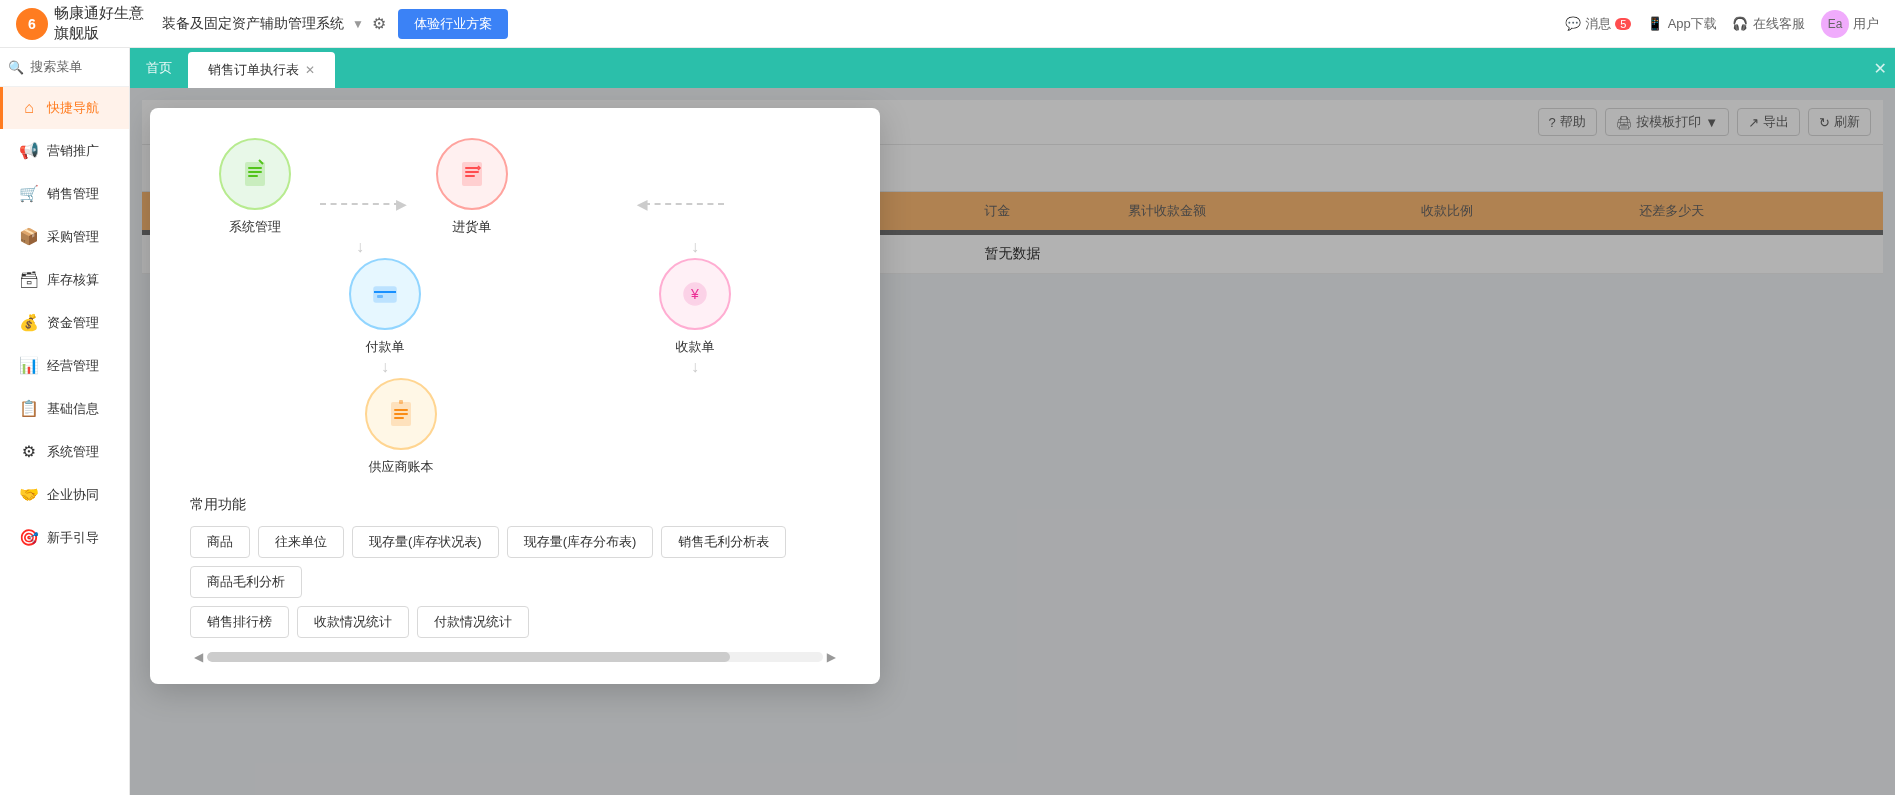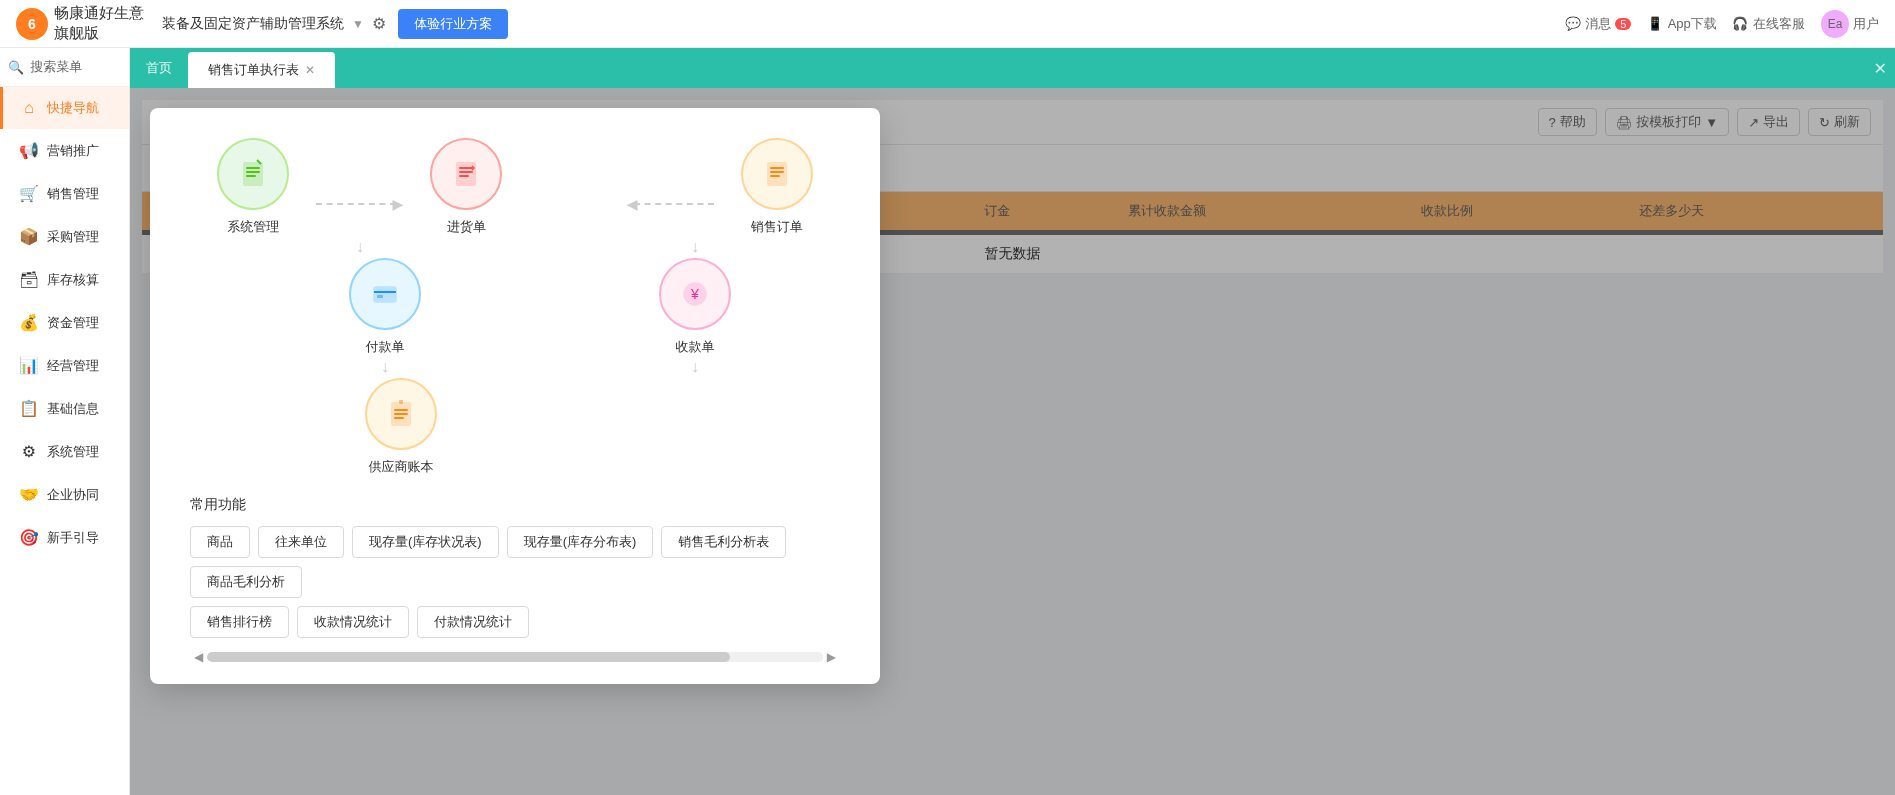--- a/index.html
+++ b/index.html
@@ -294,29 +294,20 @@
                   </div>
 
                   <div style="width: 100px;"></div>
 
 
                   <div class="flow-arrow-h-dashed" style="flex-direction: row-reverse;">
                     <div class="dashed-line"></div>
                     <div style="color:#ccc; font-size:14px; margin-right:-4px;">◀</div>
                   </div>
 
-                  <div class="flow-node">
-                    <div class="flow-circle orange">
-                      <svg width="32" height="32" viewBox="0 0 32 32" fill="none">
-                          <rect x="6" y="4" width="20" height="24" rx="2" fill="#fa8c16" opacity="0.2"></rect>
-                          <path d="M10 10h12M10 14h12M10 18h8" stroke="#fa8c16" stroke-width="2" stroke-linecap="round"></path>
-                        </svg>
-                    </div>
-                    <span class="flow-label">销售订单</span>
-                  </div>
                 </div>
 
                 <div style="display: flex; align-items: flex-start; gap: 0; margin-top: 0;">
                   <div style="width: 130px;"></div>
                   <div style="width: 80px; display:flex; justify-content: center;">
                     <div class="flow-arrow-v">↓</div>
                   </div>
                   <div style="width: 130px;"></div>
                   <div style="width: 100px;"></div>
                   <div style="width: 130px; display:flex; justify-content: center;">

